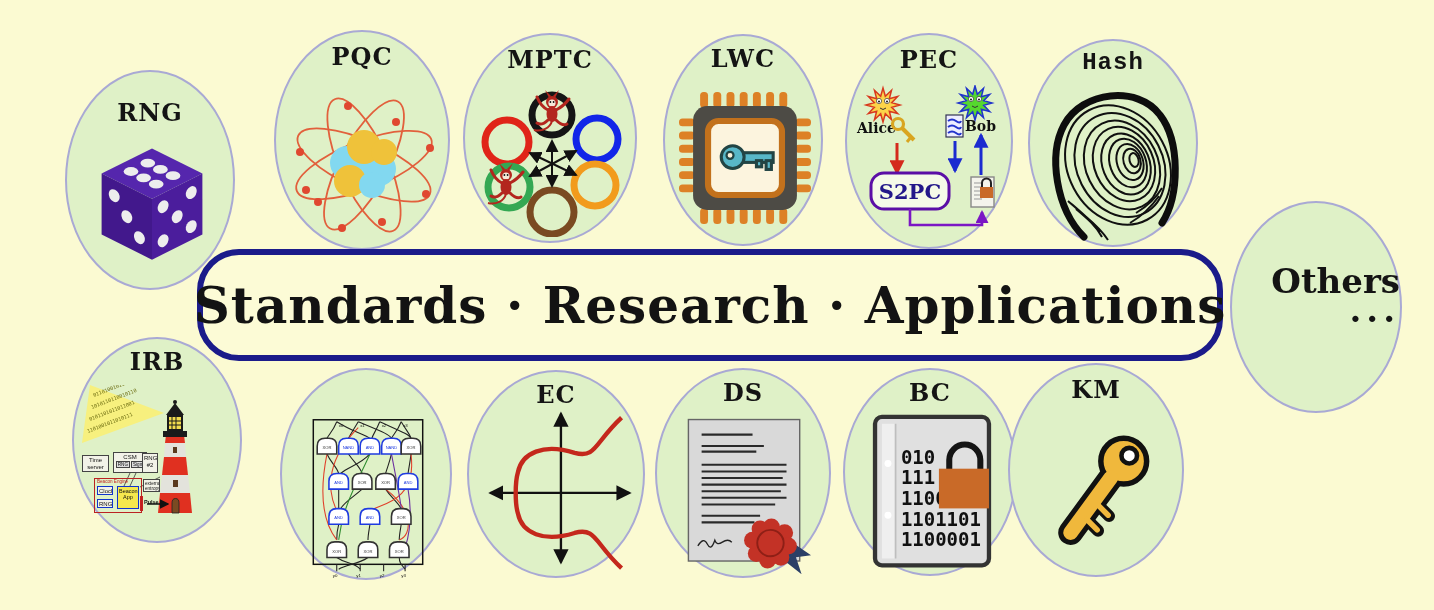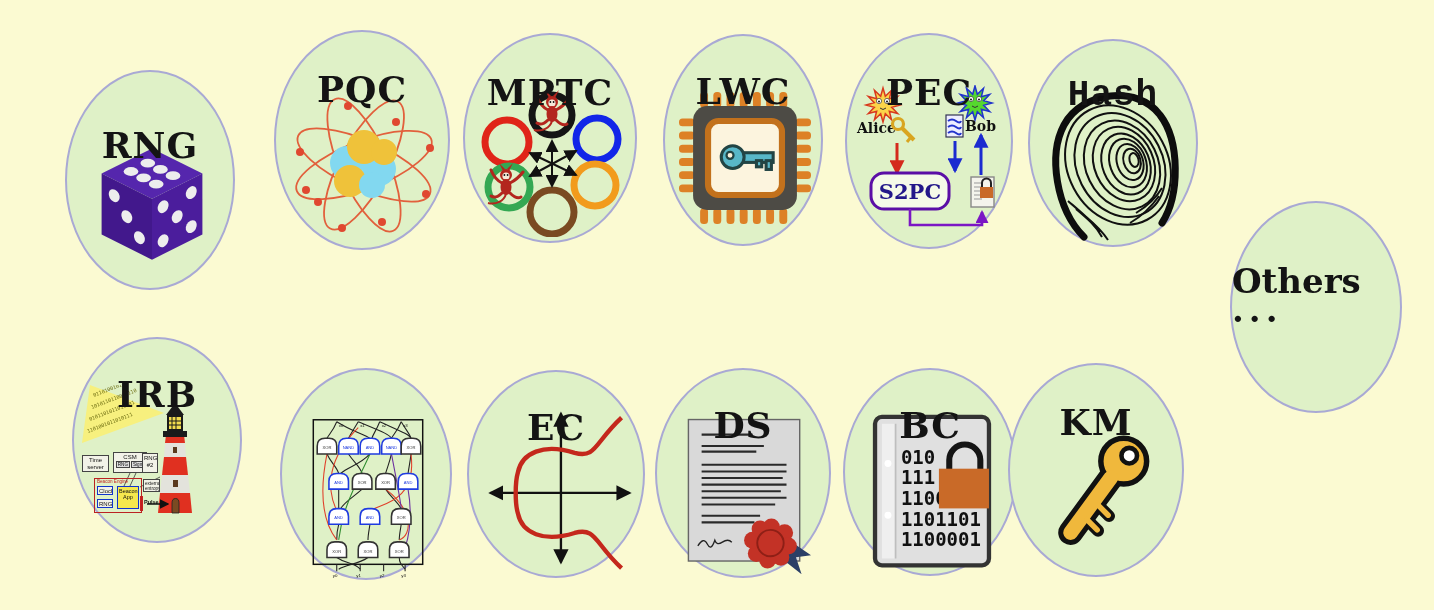--- a/index.html
+++ b/index.html
@@ -1,27 +1,27 @@
 <!DOCTYPE html>
 <html><head>
 <meta charset="utf-8">
 <style>
   html,body{margin:0;padding:0;background:#FBFAD2;}
   .canvas{position:relative;width:1434px;height:610px;background:#FBFAD2;overflow:hidden;
           font-family:"DejaVu Serif","Liberation Serif",serif;}
   .bubble{position:absolute;background:#DFF1C7;border:2px solid #A9A9D4;border-radius:50%;
           box-sizing:border-box;z-index:1;}
   .bubble-label{position:absolute;left:0;width:100%;text-align:center;font-weight:bold;
-          font-size:36px;color:#141414;letter-spacing:1px;z-index:2;margin-top:26px;}
+          font-size:24px;color:#141414;letter-spacing:1px;z-index:2;}
   .icon{position:absolute;}
   .banner{position:absolute;left:197px;top:249px;width:1026px;height:112px;background:#FCFBD6;
           border:6px solid #1B1B8A;border-radius:42px;box-sizing:border-box;z-index:5;
           display:flex;align-items:center;justify-content:center;}
   .banner-text{font-size:50px;font-weight:bold;color:#131313;white-space:nowrap;letter-spacing:1px;}
-  .others{z-index:6;display:flex;flex-direction:column;align-items:flex-start;justify-content:flex-start;
+  .others{z-index:6;display:flex;flex-direction:column;align-items:flex-end;justify-content:flex-start;
           padding-top:58px;}
   .others .o1{font-size:34px;font-weight:bold;color:#141414;}
   .others .o2{font-size:34px;font-weight:bold;color:#141414;letter-spacing:5px;line-height:18px;}
   
   .irb-wrap{position:absolute;left:6px;top:46px;width:158px;height:152px;}
   .ibox{position:absolute;background:#F2F2E8;border:1px solid #444;color:#111;
         font-family:"Liberation Sans",sans-serif;font-size:6px;line-height:1.1;
         text-align:center;box-sizing:border-box;padding:1px;overflow:hidden;}
   .ibox.blue{border-color:#1133CC;}
   .ibox.yellow{background:#F5E84E;border-color:#1133CC;font-size:5.5px;}
@@ -501,14 +501,17 @@
         <line x1="74" y1="94" x2="86" y2="106" stroke="#111" stroke-width="13"></line>
         <circle cx="102" cy="46" r="25" fill="#F0B83C" stroke="#111" stroke-width="6"></circle>
         <line x1="88" y1="64" x2="44" y2="124" stroke="#F0B83C" stroke-width="16"></line>
         <line x1="62" y1="110" x2="73" y2="121" stroke="#F0B83C" stroke-width="6"></line>
         <line x1="74" y1="94" x2="85" y2="105" stroke="#F0B83C" stroke-width="6"></line>
         <circle cx="108" cy="40" r="8.5" fill="#FFFFFF" stroke="#111" stroke-width="5"></circle>
       </g>
     </svg>
   </div>
 
+  <div class="banner">
+    <div class="banner-text">Standards · Research · Applications</div>
+  </div>
 
 </div>
 
 </body></html>

